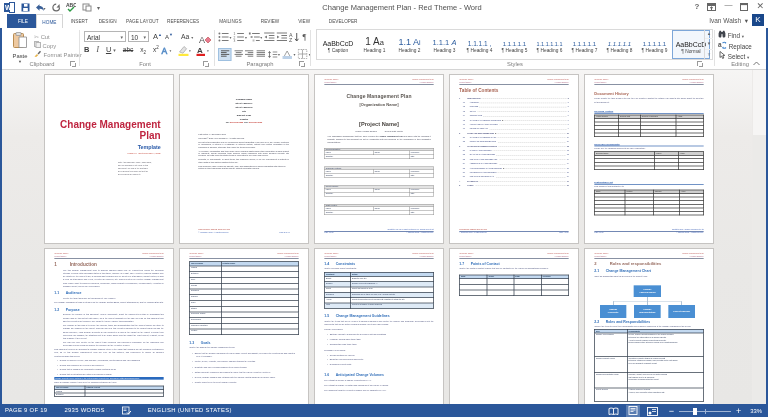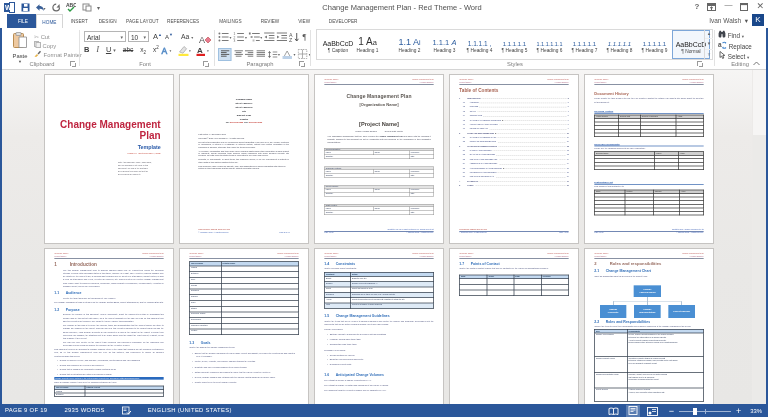--- a/index.html
+++ b/index.html
@@ -282,21 +282,21 @@
       <span style="font-size:4px;color:#666;margin-left:-2px">▾</span>
   </div>
 
   <div class="sgal">
     <div class="sitem" style="left:2px;width:38px">
         <div class="prev">
           <span style="font-size:7px;color:#222">AaBbCcD</span>
         </div>
         <div class="nm">¶ Caption</div>
       </div>
-    <div class="sitem" style="left:33px;width:35px">
+    <div class="sitem" style="left:40px;width:35px">
         <div class="prev">
           <span style="font-size:10px;color:#333">1 A<span style="font-size:7.5px">a</span></span>
         </div>
         <div class="nm">Heading 1</div>
       </div>
     <div class="sitem" style="left:75px;width:35px">
         <div class="prev">
           <span style="font-size:9px;color:#2d5d9e">1.1 A<span style="font-size:7px">i</span></span>
         </div>
         <div class="nm">Heading 2</div>

